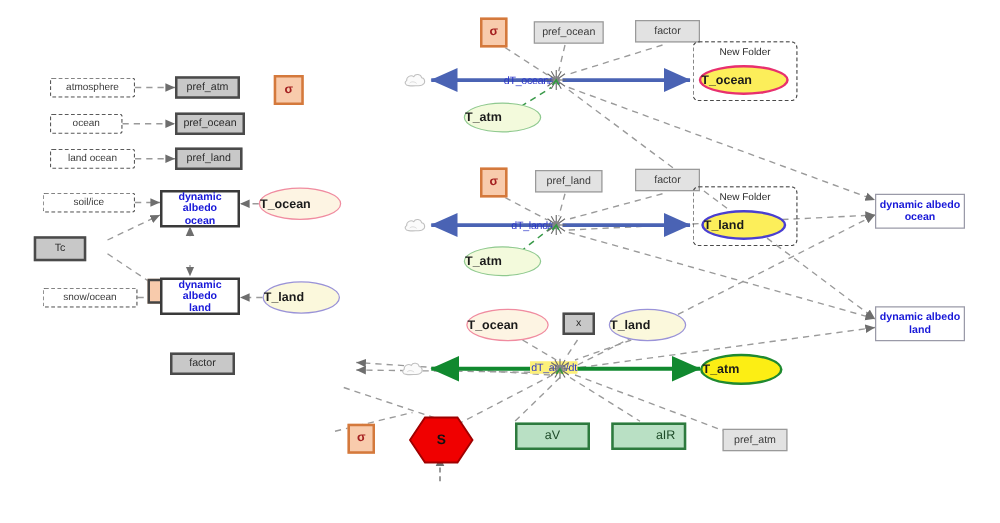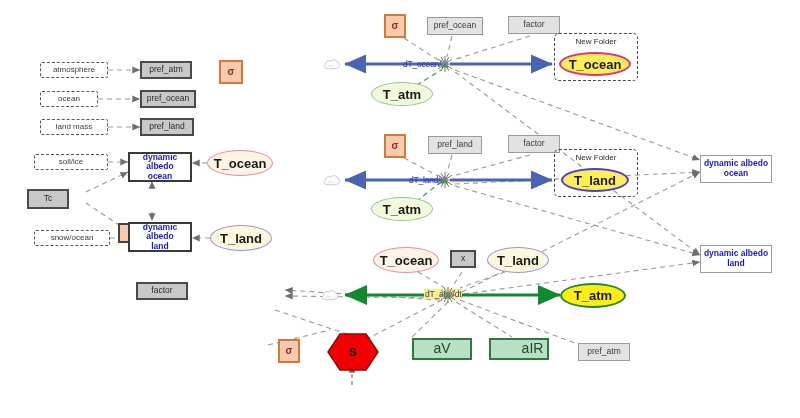--- a/index.html
+++ b/index.html
@@ -24,29 +24,29 @@
   
   .dim-box{background:#f8cbac;border:2px solid #444;color:#6b3a1a;font-size:8.5px;margin-top:33px;}
 
   
   .albedo-box{background:#ffffff;border:2px solid #3a3a3a;color:#1717d8;
               font-size:8.5px;font-weight:bold;}
   .albedo-box.thin{border:1px solid #9a9aa8;}
 
   
   .green-box{background:#b9e0c4;border:2px solid #2d7a3e;color:#1d4a28;
-             font-size:14px;}
+             font-size:10px;}
 
   
   .dash-box{background:transparent;border:1.5px dashed #5a5a5a;color:#3a3a3a;
             font-size:8px;border-radius:2px;}
 
   
   .ell{position:absolute;box-sizing:border-box;display:flex;align-items:center;
-       justify-content:center;border-radius:50%;font-size:13px;font-weight:bold;
+       border-radius:50%;font-size:10px;font-weight:bold;
        color:#1b1b1b;text-align:center;}
   .ell.cream-pink{background:#fdf4e3;border:1.5px solid #f08ca0;}
   .ell.cream-violet{background:#fbf8dc;border:1.5px solid #9a93d8;}
   .ell.cream-green{background:#f3fadc;border:1.5px solid #8fc98f;}
   .ell.yellow-pink{background:#fcee5a;border:2px solid #e8306e;}
   .ell.yellow-violet{background:#fcee5a;border:2px solid #4a3fd0;}
   .ell.yellow-green{background:#fcee14;border:2px solid #1f8a2f;}
 
   
   .folder{position:absolute;box-sizing:border-box;border:1.5px dashed #4a4a4a;
@@ -162,21 +162,21 @@
     </g>
   </svg>
 
   <div class="node dash-box" style="left:40px;top:62px;width:68px;height:16px;text-align:center;">
     <span>atmosphere</span>
   </div>
   <div class="node dash-box" style="left:40px;top:91px;width:58px;height:16px;">
     <span>ocean</span>
   </div>
   <div class="node dash-box" style="left:40px;top:119px;width:68px;height:16px;">
-    <span>land mass</span>
+    <span>land ocean</span>
   </div>
 
   <div class="node gray-box" style="left:140px;top:61px;width:52px;height:18px;">
     <span>pref_atm</span>
   </div>
   <div class="node gray-box" style="left:140px;top:90px;width:56px;height:18px;">
     <span>pref_ocean</span>
   </div>
   <div class="node gray-box" style="left:140px;top:118px;width:54px;height:18px;">
     <span>pref_land</span>

